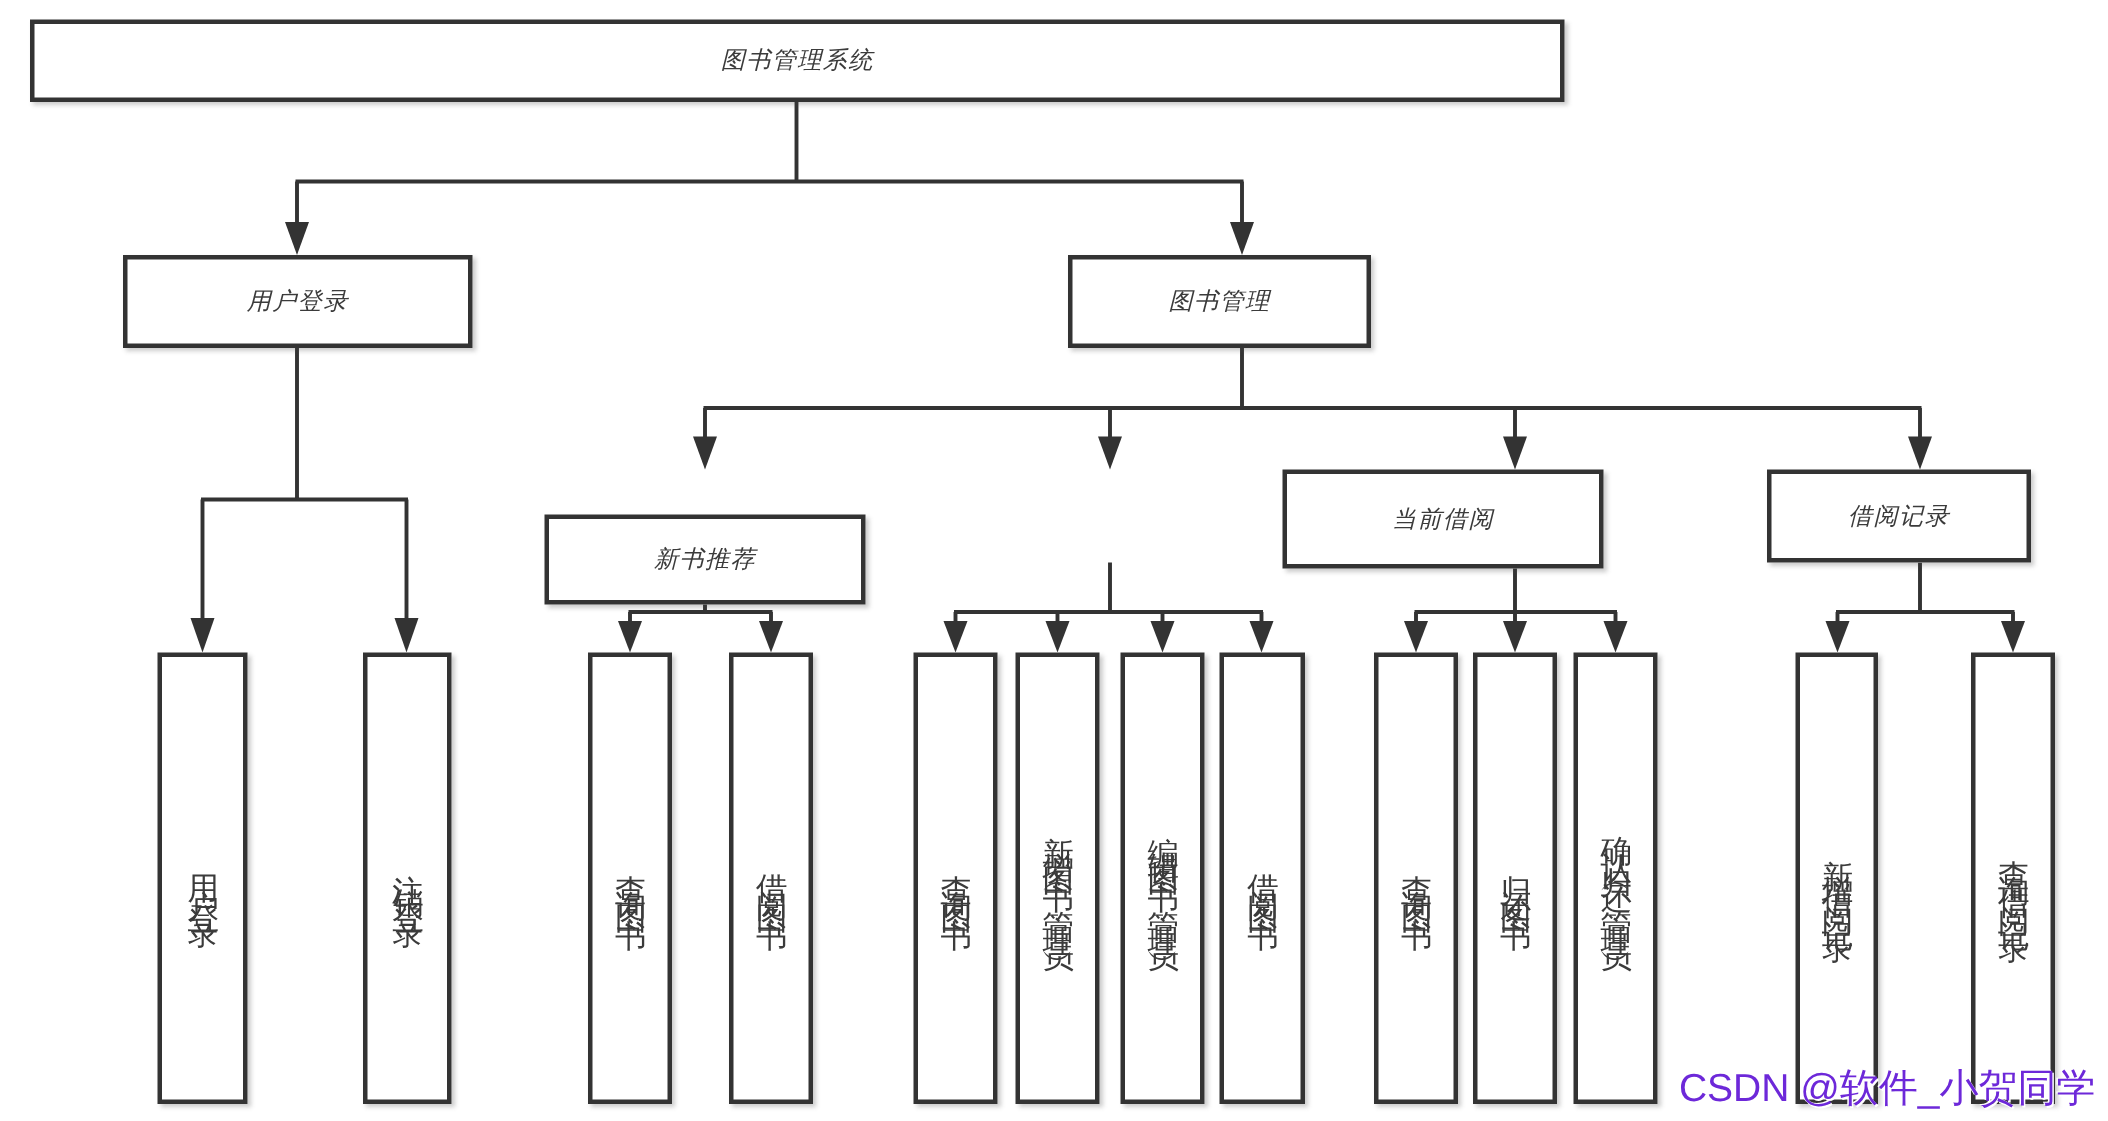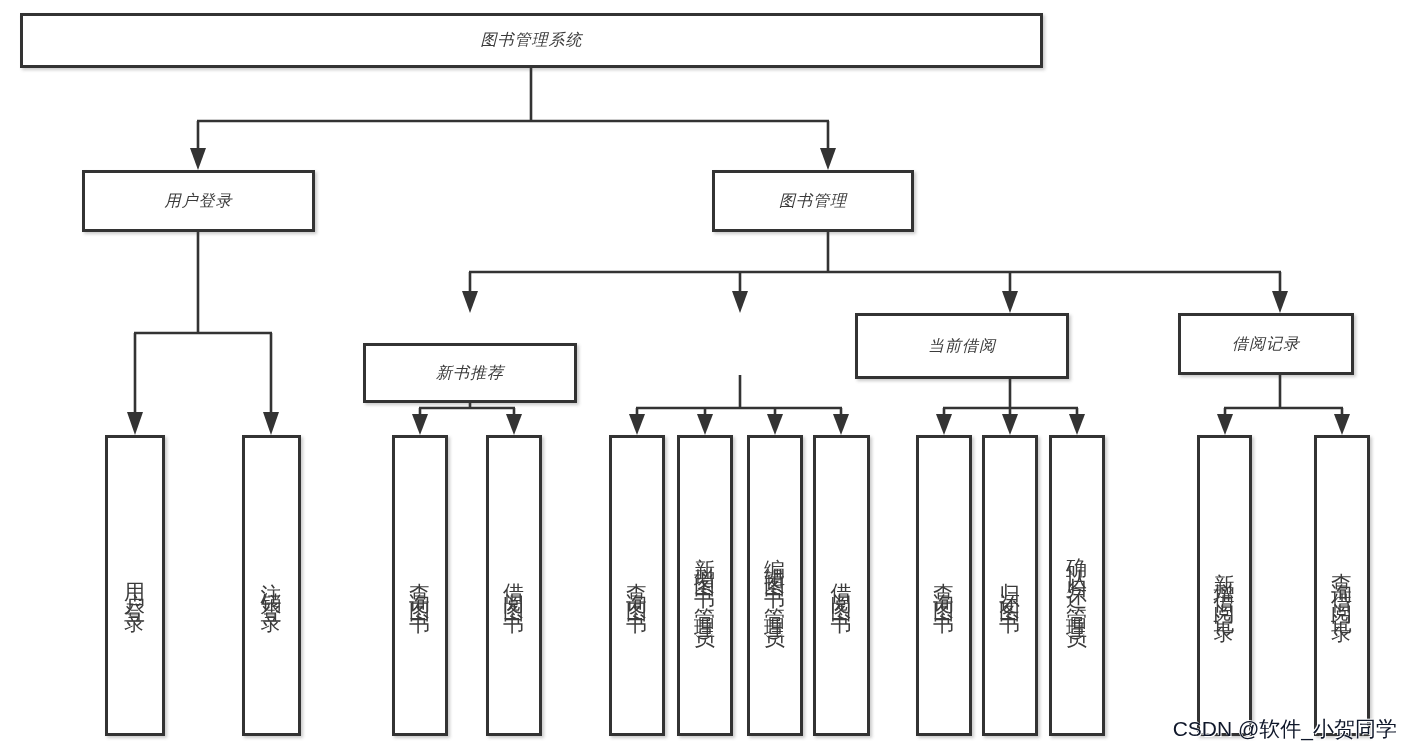--- a/index.html
+++ b/index.html
@@ -29,22 +29,22 @@
     letter-spacing:10px;
     white-space:nowrap;
   }
   #connectors{position:absolute;left:0;top:0;}
   #connectors path{stroke:#333333;stroke-width:2.6;fill:none;}
   #connectors polygon{fill:#333333;stroke:none;}
   .watermark{
     position:absolute;
     right:8px;
     bottom:4px;
-    font-size:21px;
-    color:#0f172a;
+    font-size:26px;
+    color:#6d28d9;
     text-shadow:1px 1px 0 #ffffff,-1px -1px 0 #ffffff;
     white-space:nowrap;
   }
 </style>
 </head>
 <body>
 
 <div id="stage">
 
   <svg id="connectors" width="1405" height="747" viewBox="0 0 1405 747" aria-hidden="true">

